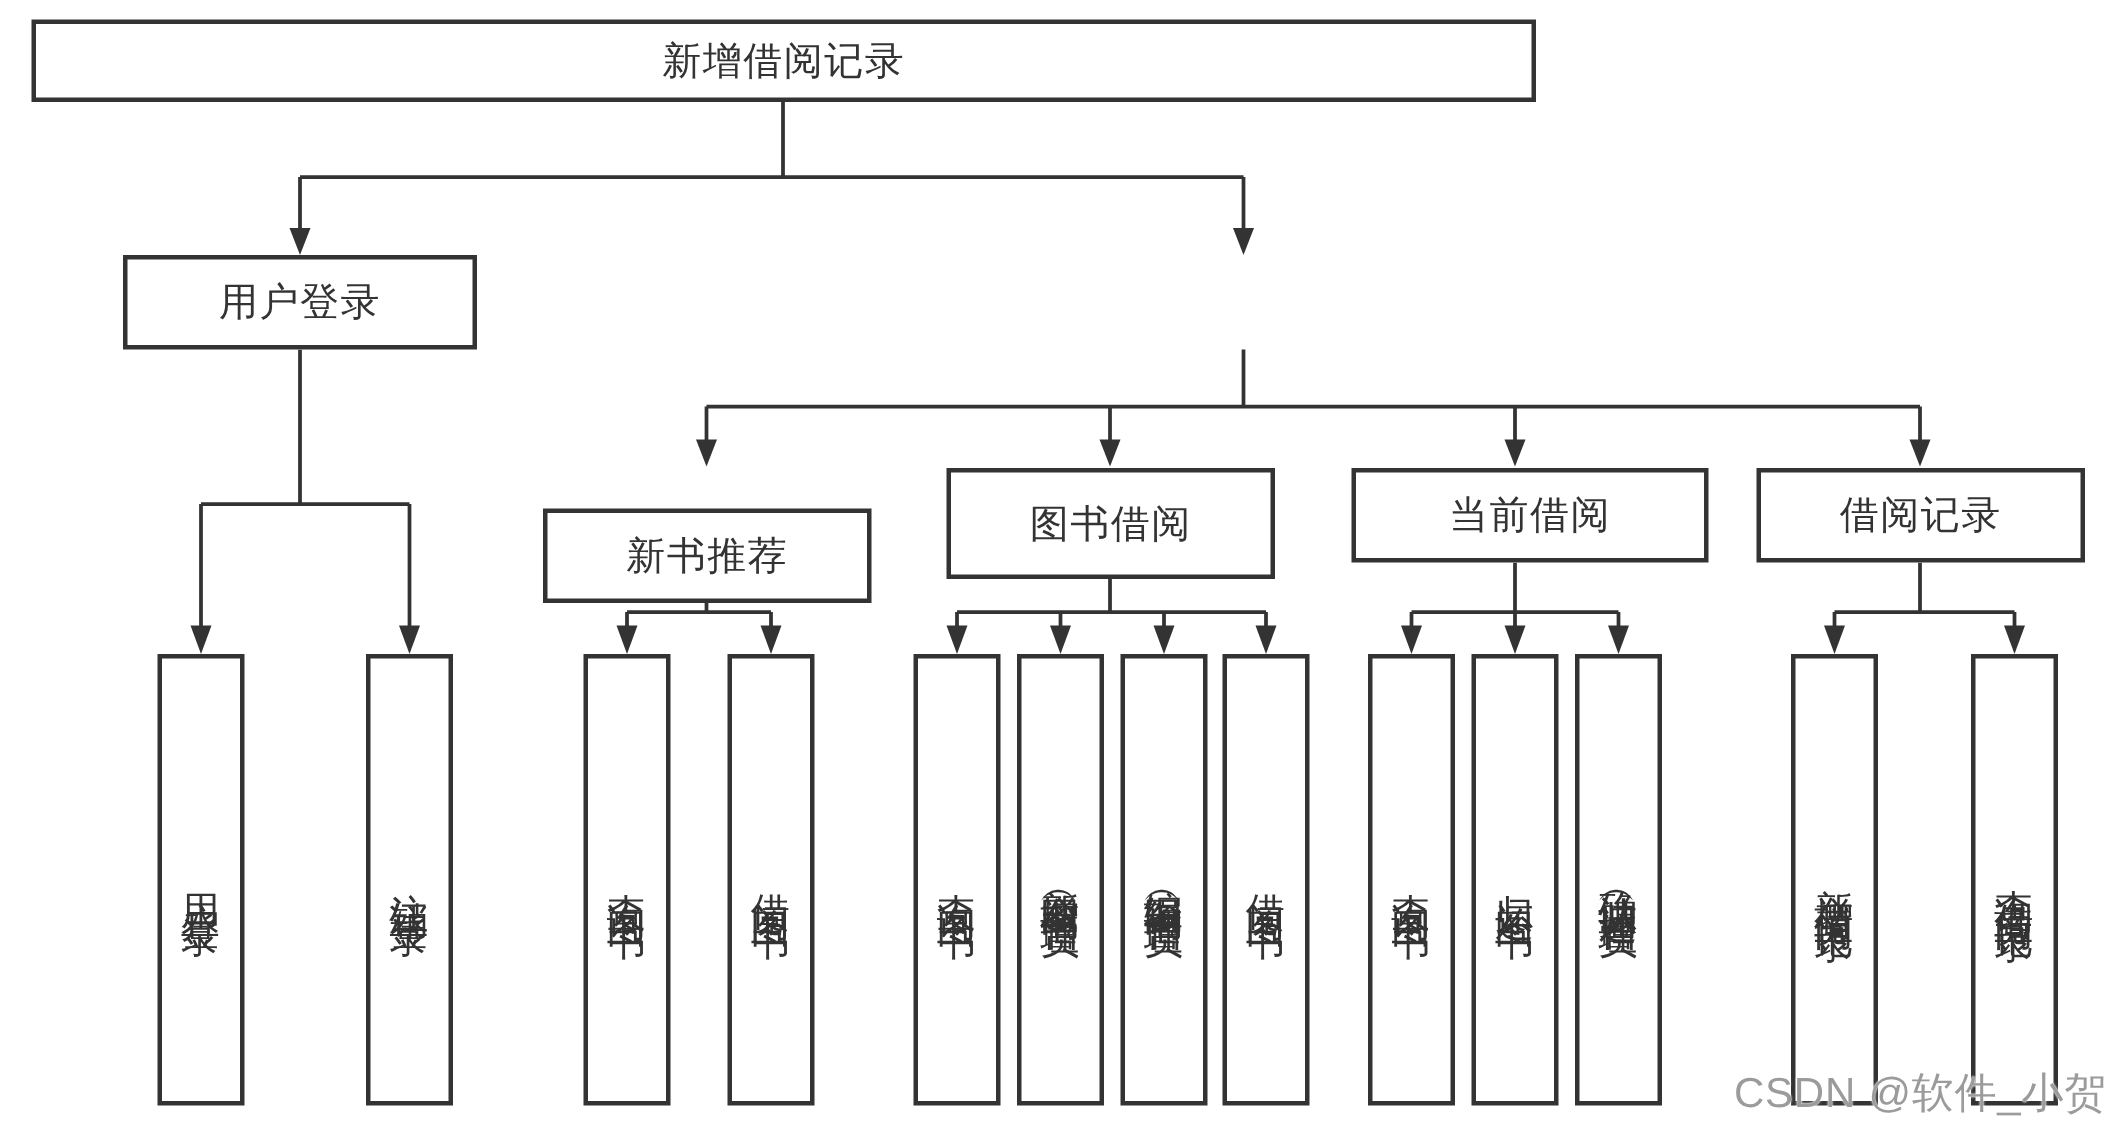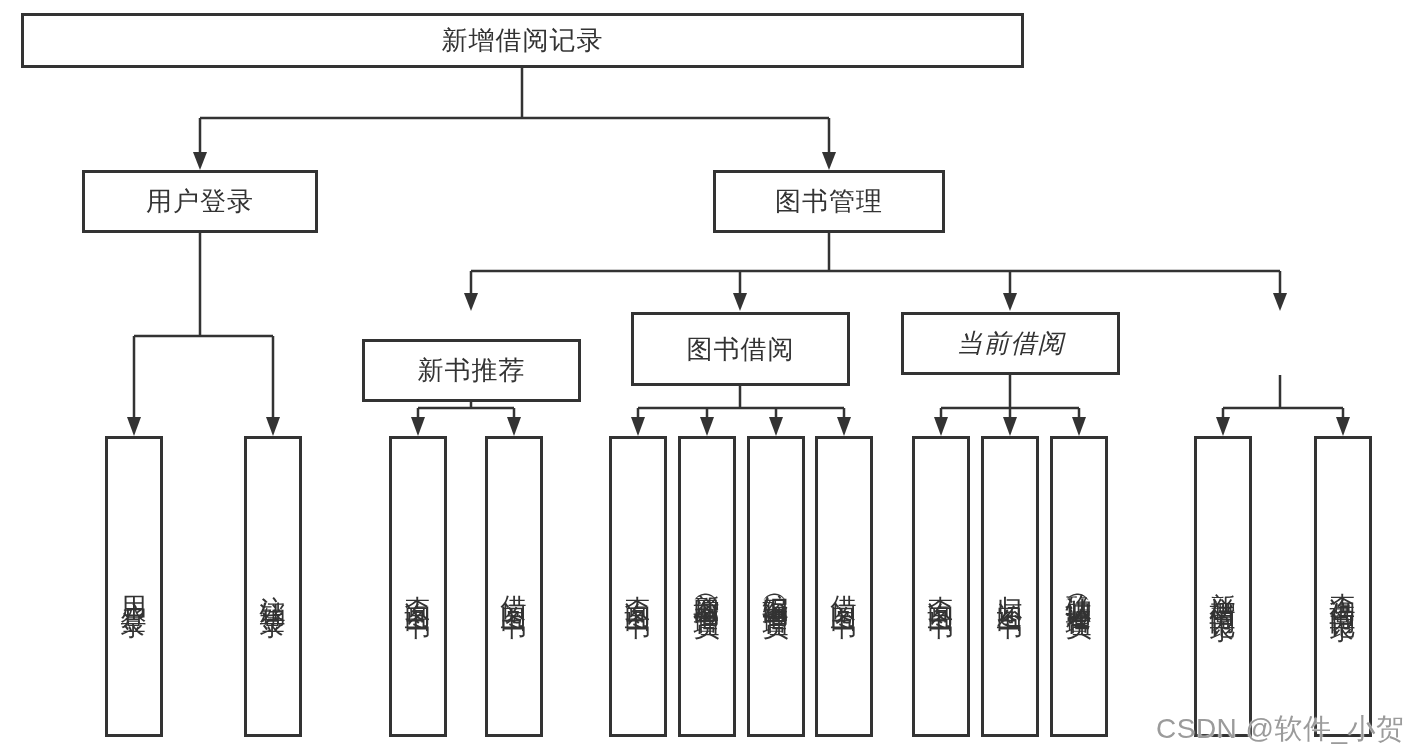--- a/index.html
+++ b/index.html
@@ -74,25 +74,25 @@
     <g>
       <path d="M1280,375 V408 M1223,408 H1343 M1223,408 V418 M1343,408 V418"></path>
       <polygon points="1216,417 1230,417 1223,436"></polygon>
       <polygon points="1336,417 1350,417 1343,436"></polygon>
     </g>
   </svg>
 
   <div class="node h-node" style="left:21px; top:13px; width:1003px; height:55px;">新增借阅记录</div>
 
   <div class="node h-node" style="left:82px; top:170px; width:236px; height:63px;">用户登录</div>
-  <div class="node h-node" style="left:713px; top:170px; width:232px; height:63px;">图书管理</div>
 
   <div class="node h-node" style="left:362px; top:312px; width:219px; height:63px;margin-top:27px;">新书推荐</div>
   <div class="node h-node" style="left:631px; top:312px; width:219px; height:74px;">图书借阅</div>
-  <div class="node h-node" style="left:901px; top:312px; width:219px; height:63px;font-style:italic;">当前借阅</div>
+  <div class="node h-node" style="left:901px; top:312px; width:238px; height:63px;">当前借阅</div>
+  <div class="node h-node" style="left:1171px; top:312px; width:219px; height:63px;">借阅记录</div>
 
   <div class="node v-node ls6" style="left:105px; top:436px; width:58px; height:301px;">用户登录</div>
   <div class="node v-node ls6" style="left:244px; top:436px; width:58px; height:301px;">注销登录</div>
 
   <div class="node v-node ls6" style="left:389px; top:436px; width:58px; height:301px;">查询图书</div>
   <div class="node v-node ls6" style="left:485px; top:436px; width:58px; height:301px;">借阅图书</div>
 
   <div class="node v-node ls6" style="left:609px; top:436px; width:58px; height:301px;">查询图书</div>
   <div class="node v-node ls3" style="left:678px; top:436px; width:58px; height:301px;">新增图书（管理员）</div>
   <div class="node v-node ls3" style="left:747px; top:436px; width:58px; height:301px;">编辑图书（管理员）</div>

